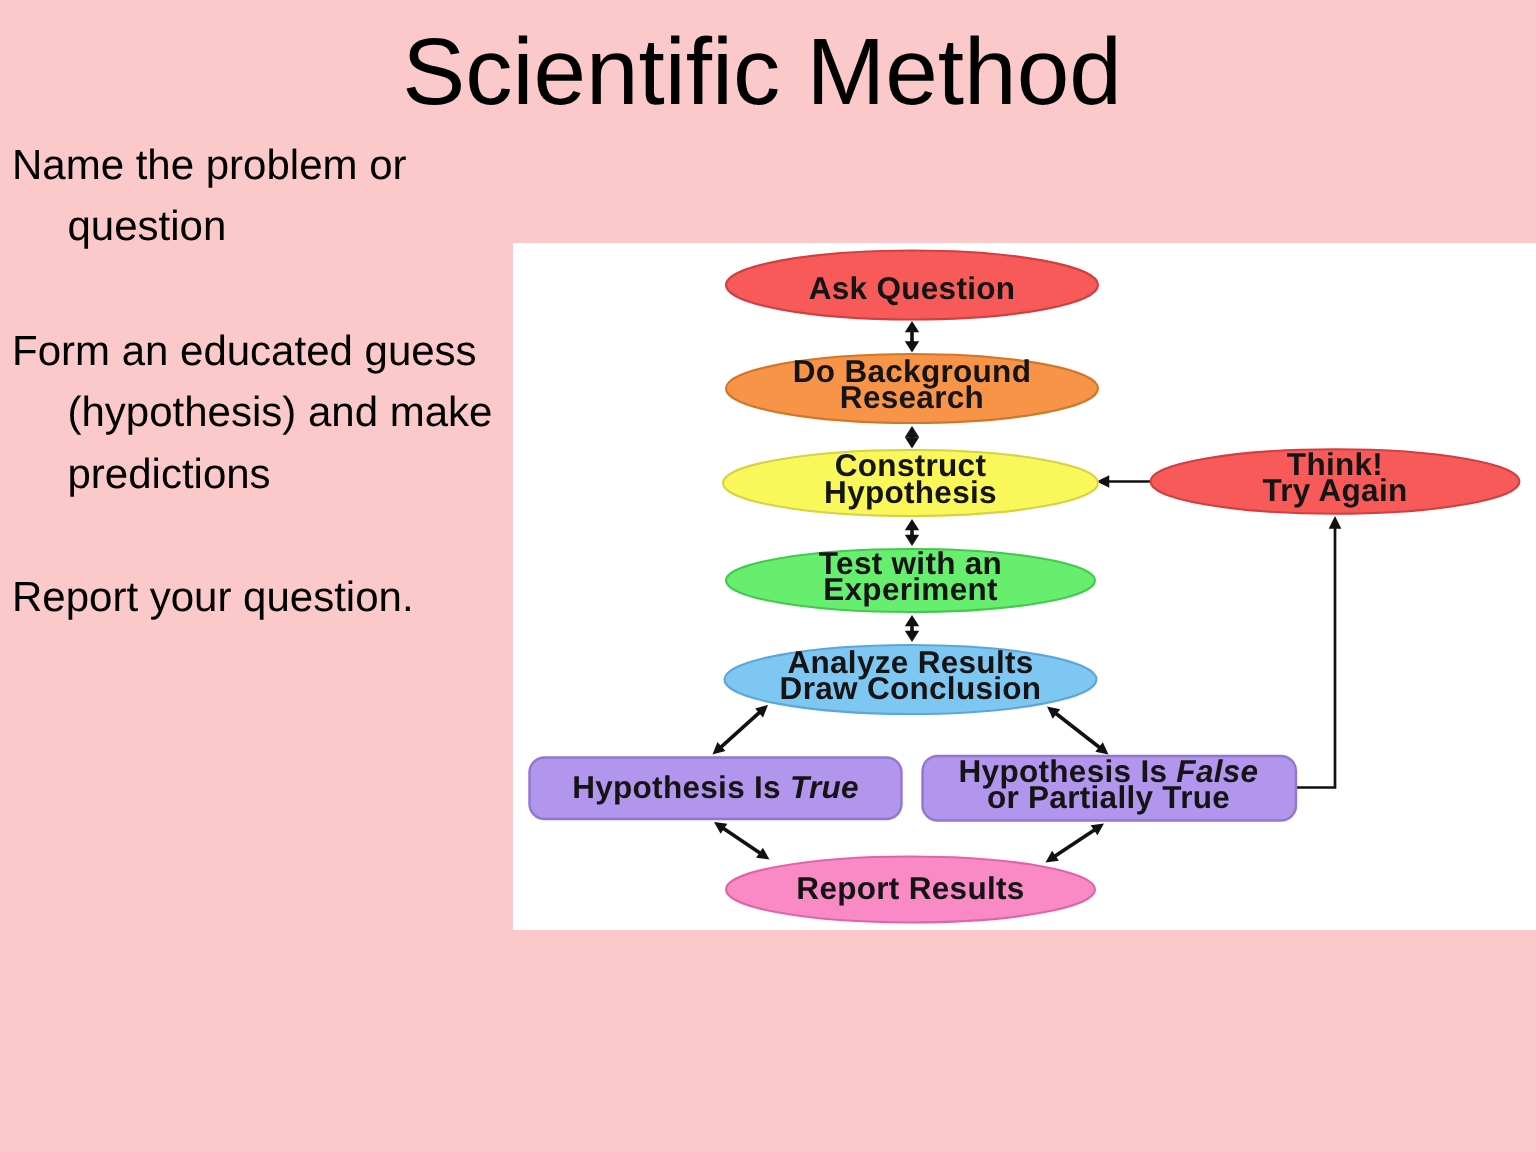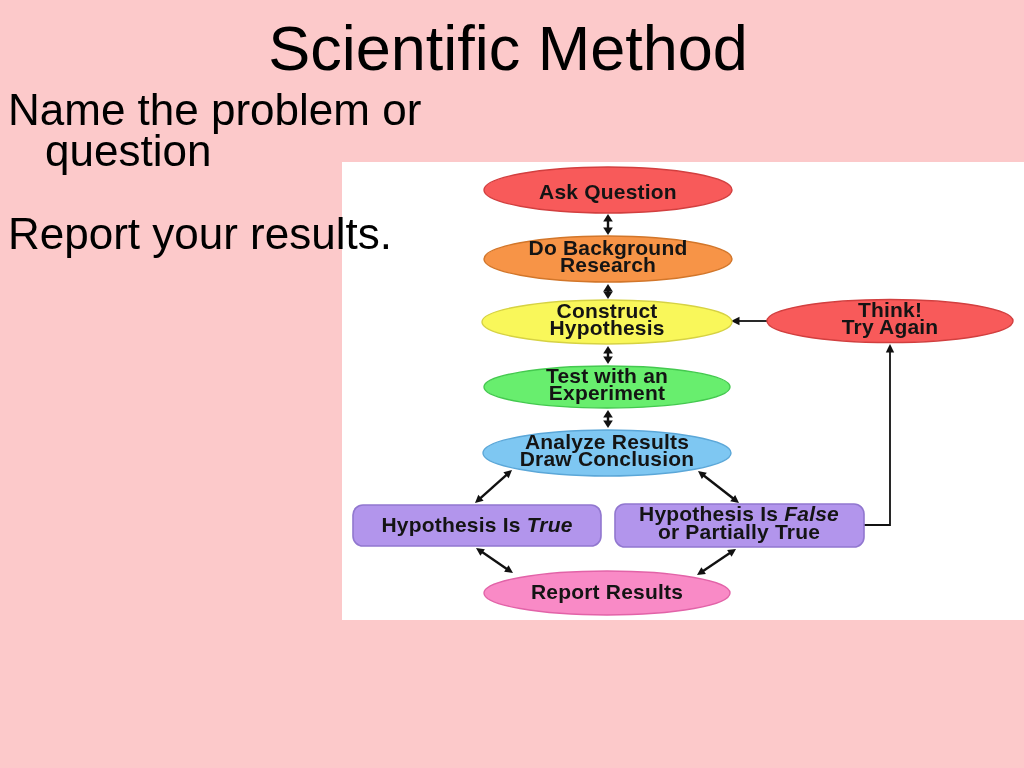--- a/index.html
+++ b/index.html
@@ -1,29 +1,30 @@
 <!DOCTYPE html>
 <html><head>
 <meta charset="utf-8">
 <style>
 html,body{margin:0;padding:0;}
 body{width:1024px;height:768px;background:#fcc9ca;font-family:"Liberation Sans",sans-serif;color:#000;overflow:hidden;position:relative;}
 .title{position:absolute;left:-4px;top:17px;width:1024px;text-align:center;font-size:63px;line-height:63px;}
-.btxt{position:absolute;left:8px;top:89px;width:470px;z-index:3;font-size:44px;line-height:41.2px;}
+.btxt{position:absolute;left:8px;top:89px;width:470px;z-index:3;font-size:28px;line-height:41.2px;}
 .btxt p{margin:0 0 41.2px 0;padding-left:37px;text-indent:-37px;}
 .white{position:absolute;left:342px;top:162px;width:682px;height:458px;background:#fff;}
 svg{position:absolute;left:342px;top:162px;}
 .nt{font-family:"Liberation Sans",sans-serif;font-weight:bold;font-size:21px;letter-spacing:0.2px;fill:#141414;text-anchor:middle;}
 </style>
 </head>
 <body>
 <div class="title">Scientific Method</div>
 <div class="btxt">
 <p>Name the problem or<br>question</p>
-<p>Report your results.</p>
+<p>Form an educated guess<br>(hypothesis) and make<br>predictions</p>
+<p>Report your question.</p>
 </div>
 <div class="white"></div>
 <svg width="682" height="458" viewBox="0 0 682 458">
 
 <g>
 <line x1="266.0" y1="58.0" x2="266.0" y2="67.0" stroke="#111" stroke-width="2.4"></line>
 <polygon points="266.0,73.0 261.2,65.5 270.8,65.5" fill="#111"></polygon>
 <polygon points="266.0,52.0 261.2,59.5 270.8,59.5" fill="#111"></polygon>
 <line x1="266.0" y1="128.0" x2="266.0" y2="131.0" stroke="#111" stroke-width="2.4"></line>
 <polygon points="266.0,137.0 261.2,129.5 270.8,129.5" fill="#111"></polygon>

